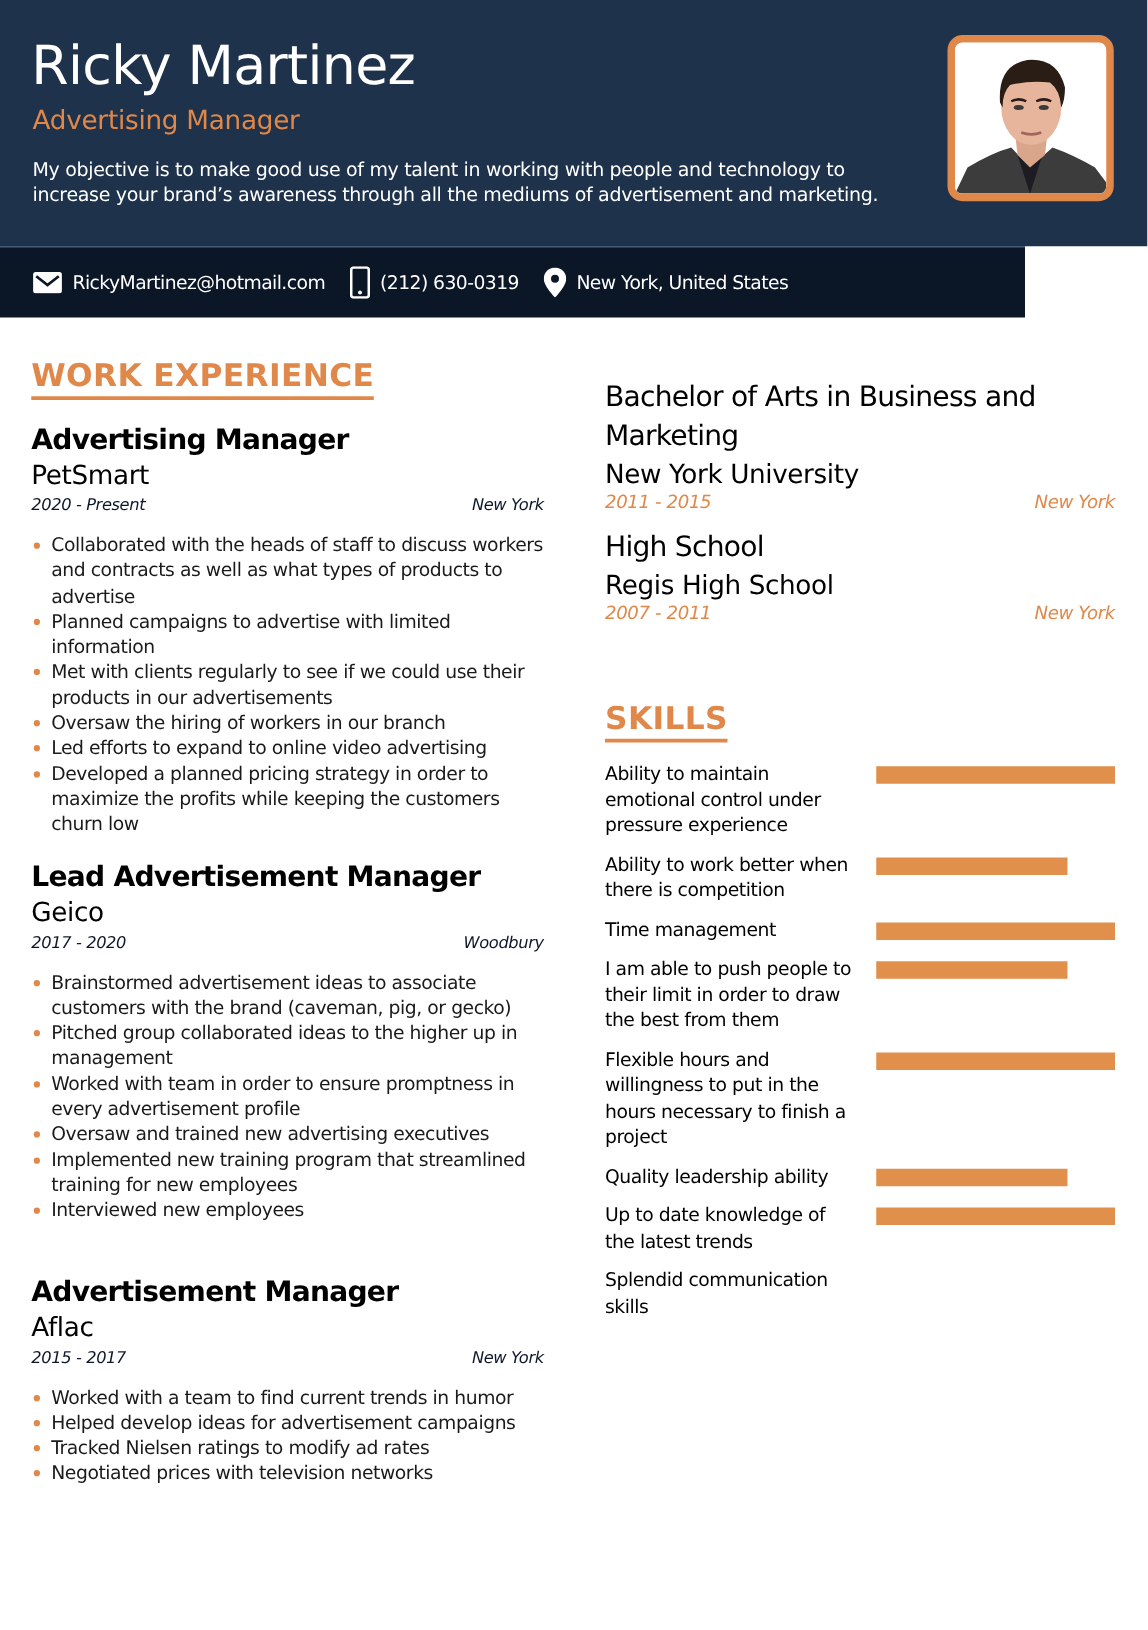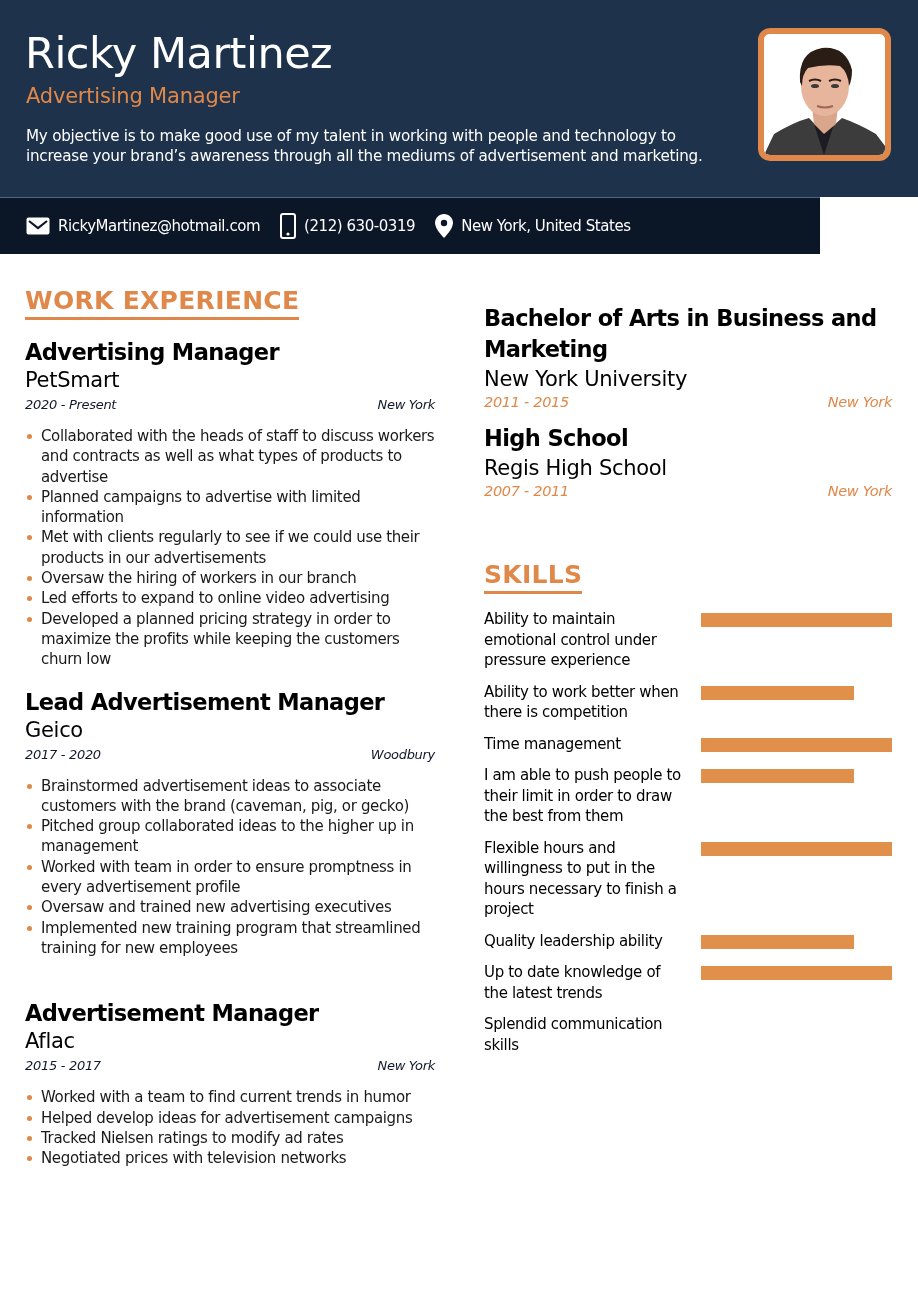--- a/index.html
+++ b/index.html
@@ -25,21 +25,21 @@
   .job { margin-top: 17px; }
   .job-title { font-size: 22.5px; font-weight: bold; color: #000000; line-height: 30px; letter-spacing: -0.6px; }
   .job-company { font-size: 21px; color: #000000; line-height: 26px; letter-spacing: -0.3px; }
   .job-meta { display: flex; justify-content: space-between; font-size: 13px; font-style: italic; color: #0f172a; line-height: 22px; letter-spacing: -0.3px; margin-top: 1px; }
   .job-bullets { list-style: none; margin-top: 10px; }
   .job-bullets li { position: relative; padding-left: 16px; font-size: 15px; line-height: 20.3px; color: #1a1a1a; letter-spacing: -0.35px; }
   .job-bullets li .dot { position: absolute; left: 2px; top: 8px; width: 5px; height: 5px; border-radius: 50%; background: #e0884a; }
 
   .edu { margin-top: 17px; }
   .edu + .edu { margin-top: 12px; }
-  .edu-degree { font-size: 22.5px; font-weight: bold; color: #000000; line-height: 31px; letter-spacing: -0.6px; }
+  .edu-degree { font-size: 22.5px; font-weight: normal; color: #000000; line-height: 31px; letter-spacing: -0.6px; }
   .edu-school { font-size: 21px; color: #000000; line-height: 28px; letter-spacing: -0.3px; }
   .edu-meta { display: flex; justify-content: space-between; font-size: 14.5px; font-style: italic; color: #e0884a; line-height: 18px; letter-spacing: -0.3px; }
 
   .skills { margin-top: 60px; }
   .skill-list { margin-top: 15px; }
   .skill { display: flex; justify-content: space-between; align-items: flex-start; margin-bottom: 11px; }
   .skill-name { width: 200px; font-size: 15px; line-height: 20.5px; color: #000000; letter-spacing: -0.35px; }
   .skill-bar-track { width: 191px; height: 14px; margin-top: 4px; position: relative; }
   .skill-bar-fill { position: absolute; left: 0; top: 0; height: 14px; background: #e0904a; }
 </style>
@@ -128,20 +128,21 @@
         <div class="job-meta">
           <span>2017 - 2020</span>
           <span>Woodbury</span>
         </div>
         <ul class="job-bullets">
           <li><span class="dot"></span><span>Brainstormed advertisement ideas to associate customers with the brand (caveman, pig, or gecko)</span></li>
           <li><span class="dot"></span><span>Pitched group collaborated ideas to the higher up in management</span></li>
           <li><span class="dot"></span><span>Worked with team in order to ensure promptness in every advertisement profile</span></li>
           <li><span class="dot"></span><span>Oversaw and trained new advertising executives</span></li>
           <li><span class="dot"></span><span>Implemented new training program that streamlined training for new employees</span></li>
+          <li><span class="dot"></span><span>Interviewed new employees</span></li>
         </ul>
       </div>
       <div class="job" style="margin-top: 40px;">
         <div class="job-title">Advertisement Manager</div>
         <div class="job-company">Aflac</div>
         <div class="job-meta">
           <span>2015 - 2017</span>
           <span>New York</span>
         </div>
         <ul class="job-bullets">

